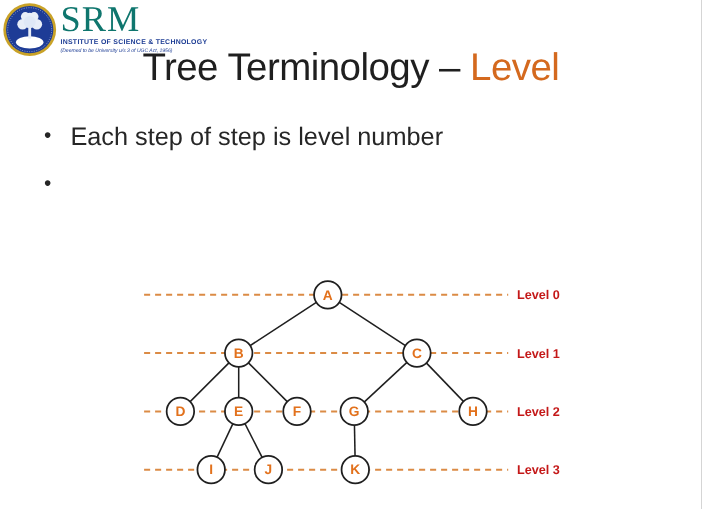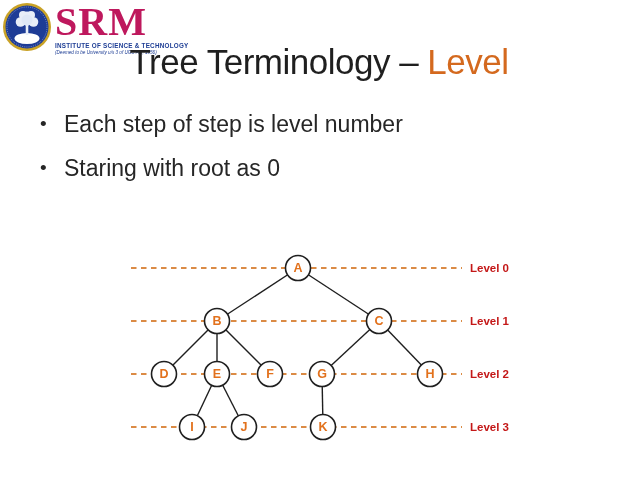--- a/index.html
+++ b/index.html
@@ -10,24 +10,24 @@
     overflow:hidden;
     font-family:"Liberation Sans",sans-serif;
     margin:0 auto;
   }
   
   .logo{position:absolute;top:2px;left:2px;display:flex;align-items:flex-start;}
   .seal{width:50px;height:50px;flex:0 0 auto;}
   .logo-text{margin-left:3px;padding-top:1px;color:#1C3C94;}
   .brand{
     font-family:"Liberation Serif",serif;
-    font-weight:700;
-    font-size:40px;line-height:0.95;
+    font-weight:400;
+    font-size:33px;line-height:0.95;
     letter-spacing:1px;
-    color:#be185d;
+    color:#0f766e;
   }
   .institute{font-size:6.3px;font-weight:700;letter-spacing:0.25px;margin-top:1px;white-space:nowrap;}
   .deemed{font-size:4.6px;font-style:italic;margin-top:1px;white-space:nowrap;}
   
   .title{
     position:absolute;top:42px;left:0;right:0;
     margin:0;text-align:center;
     font-size:35px;font-weight:400;line-height:1.15;
     color:#1f1f1f;letter-spacing:-0.5px;
   }
@@ -72,21 +72,20 @@
 
   <h1 class="title"><span>Tree Terminology – </span><span class="hl" style="color: rgb(212, 105, 30);">Level</span></h1>
 
   <ul class="bullets">
     <li>
       <span class="dot">•</span>
       <span>Each step of step is level number</span>
     </li>
     <li>
       <span class="dot">•</span>
-      <span>Staring with root as 0</span>
     </li>
   </ul>
 
   <svg id="tree-svg" width="638" height="478" viewBox="0 0 638 478">
       <line x1="131" y1="268" x2="462" y2="268" stroke="#DB8B45" stroke-width="1.8" stroke-dasharray="5.5 4.5"></line>
       <line x1="131" y1="321" x2="462" y2="321" stroke="#DB8B45" stroke-width="1.8" stroke-dasharray="5.5 4.5"></line>
       <line x1="131" y1="374" x2="462" y2="374" stroke="#DB8B45" stroke-width="1.8" stroke-dasharray="5.5 4.5"></line>
       <line x1="131" y1="427" x2="462" y2="427" stroke="#DB8B45" stroke-width="1.8" stroke-dasharray="5.5 4.5"></line>
       <line x1="298" y1="268" x2="217" y2="321" stroke="#1f1f1f" stroke-width="1.4"></line>
       <line x1="298" y1="268" x2="379" y2="321" stroke="#1f1f1f" stroke-width="1.4"></line>

